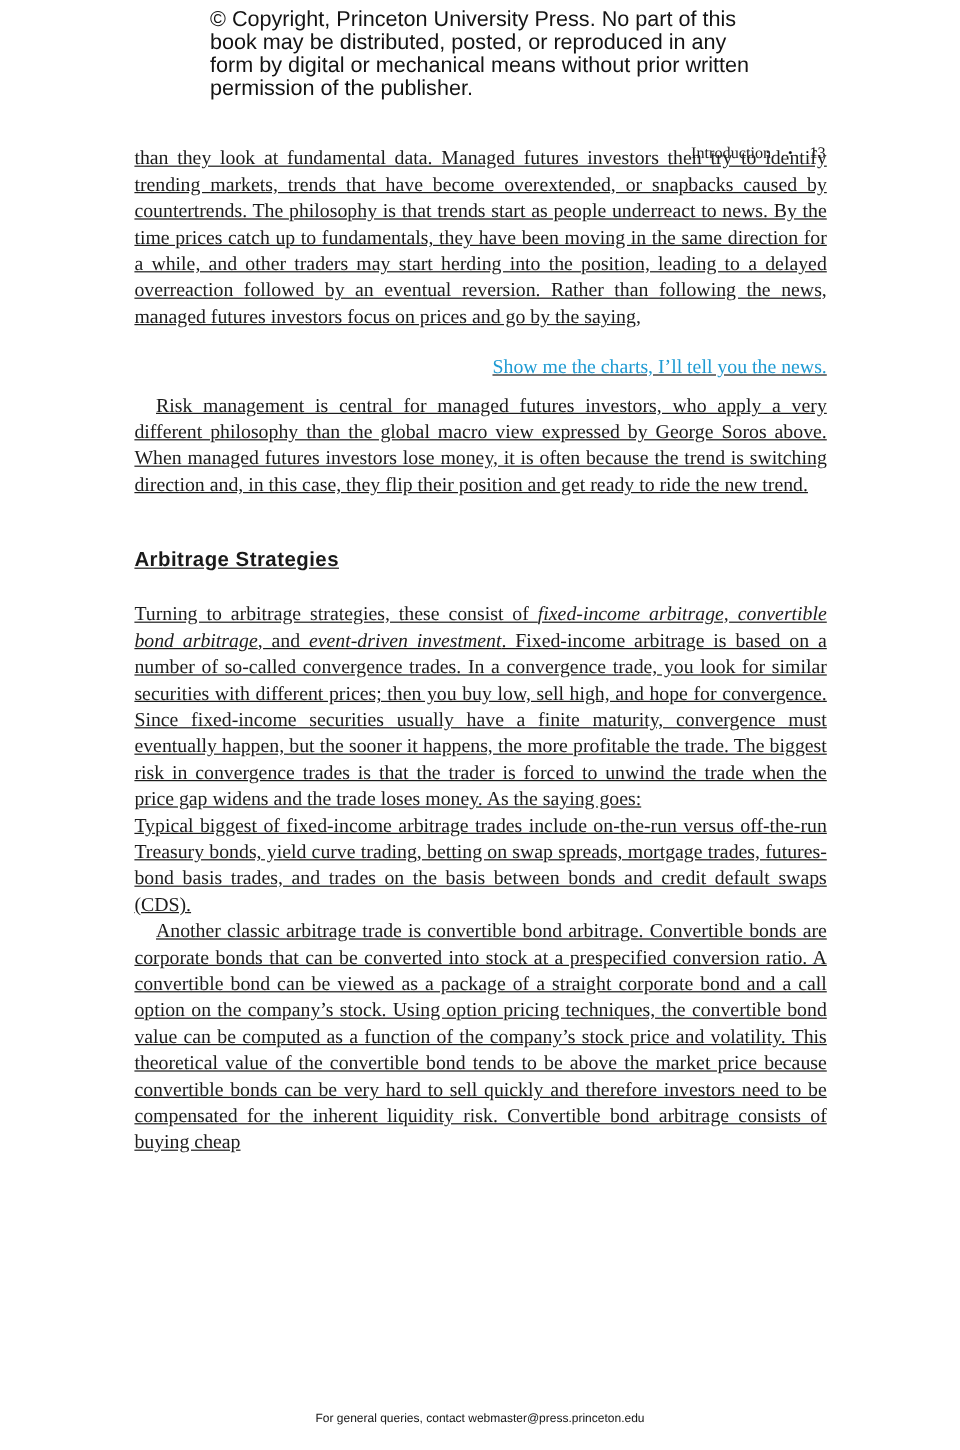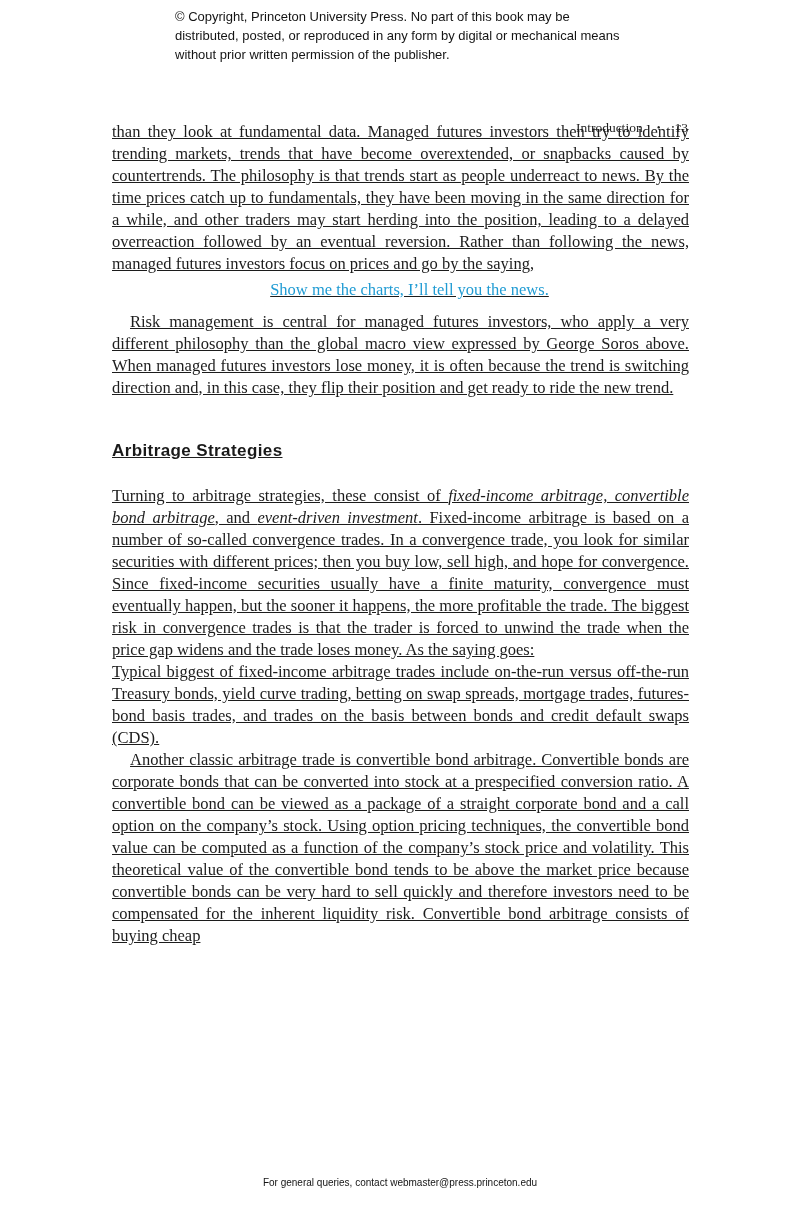--- a/index.html
+++ b/index.html
@@ -12,21 +12,21 @@
     background:#ffffff;
     position:relative;
     font-family:"Liberation Serif","DejaVu Serif",serif;
     color:var(--body-text);
     overflow:hidden;
   }
   .copyright{
     position:absolute;
     top:7px;left:175px;width:458px;
     font-family:"Liberation Sans","DejaVu Sans",sans-serif;
-    font-size:13px;line-height:19px;
+    font-size:18px;line-height:19px;
     color:#141414;
     text-align:left;
   }
   .running-head{
     position:absolute;
     top:84px;left:112px;width:576px;
     font-size:13.5px;line-height:17px;
     text-align:right;
     color:#1e1e1e;
     margin-top:35px;
@@ -42,23 +42,23 @@
     top:121px;left:112px;width:577px;
     font-size:16.5px;line-height:22px;
     text-align:justify;
     text-decoration:underline;
   }
   .body-text p{margin:0;}
   p.indent{text-indent:18px;}
   p.quote{
     color:var(--quote-blue);
     padding-left:18px;
-    text-align:center;
+    text-align:right;
     text-indent:0;
-    margin-top:4px;
+    margin-top:20px;
     margin-bottom:10px;
   }
   h2.section-heading{
     font-family:"Liberation Sans","DejaVu Sans",sans-serif;
     font-size:17px;line-height:20px;
     font-weight:bold;
     letter-spacing:0.4px;
     color:#1a1a1a;
     margin:42px 0 24px 0;
     text-align:left;

